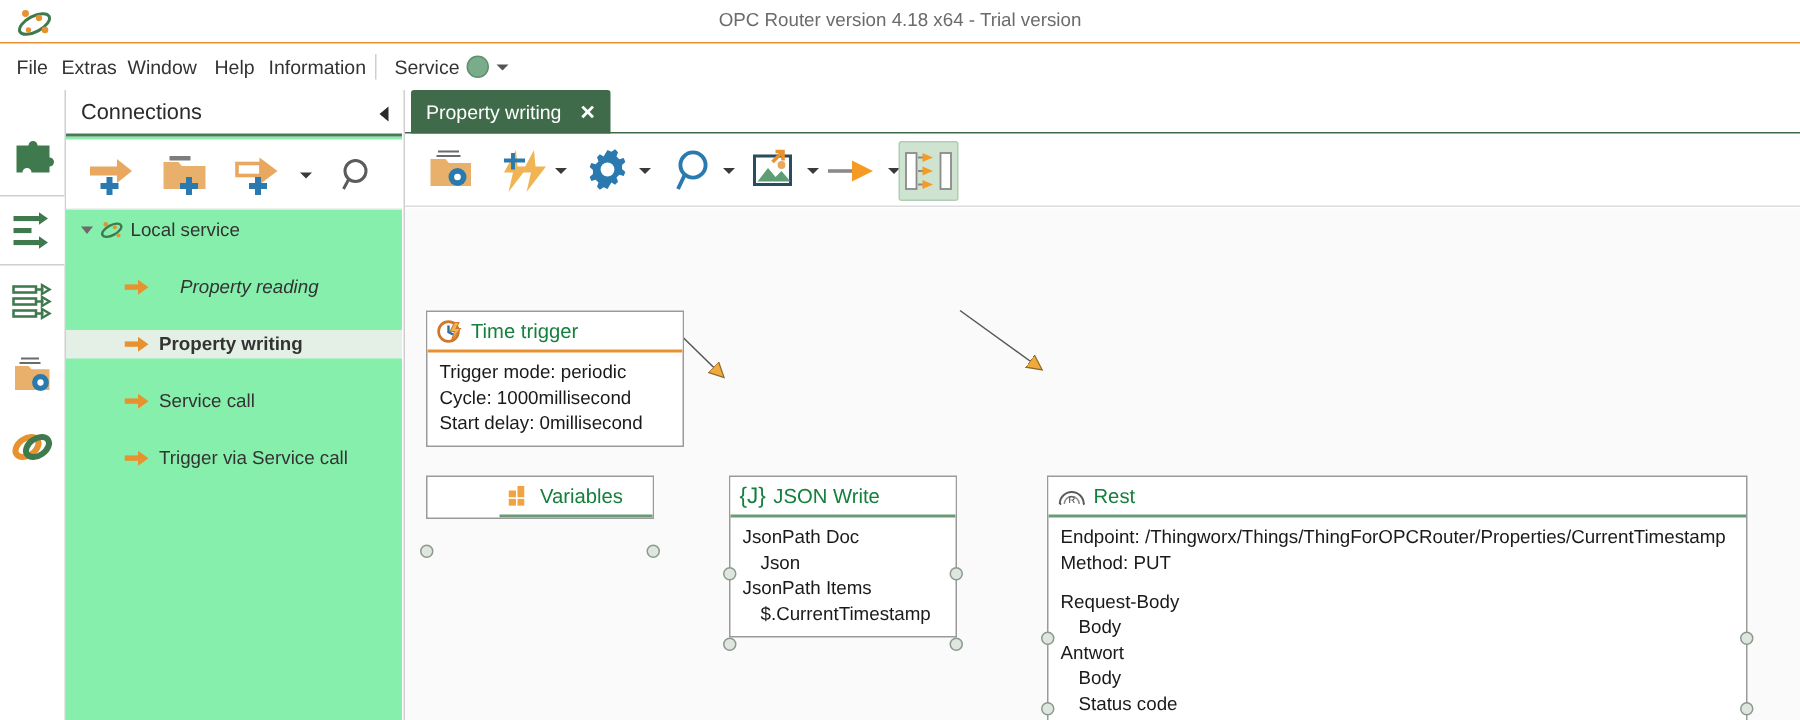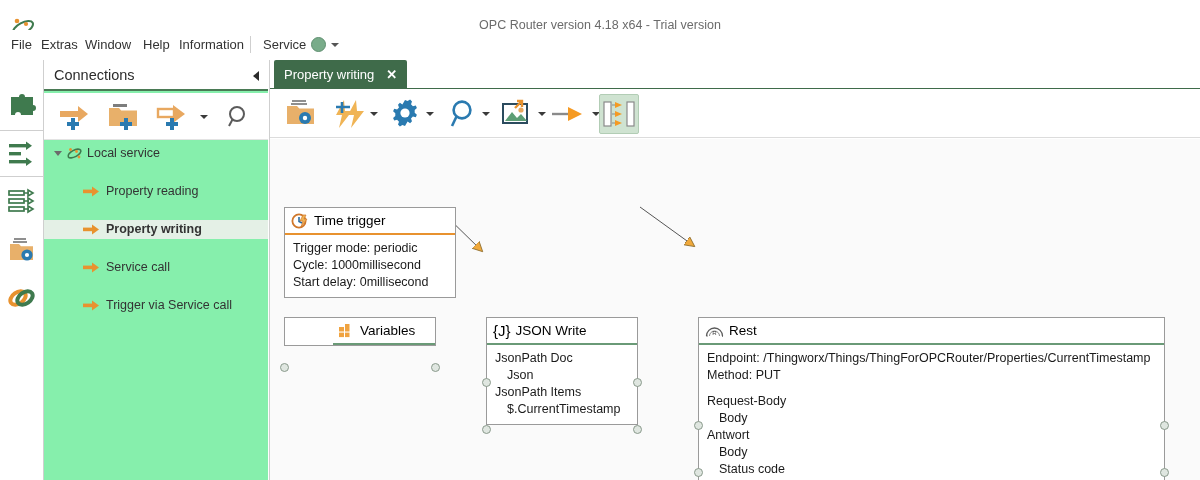--- a/index.html
+++ b/index.html
@@ -9,21 +9,21 @@
     overflow: hidden;
     background: #ffffff;
     font-family: "Liberation Sans", sans-serif;
     font-size: 13px;
     color: #333;
   }
   #app { position: relative; width: 1200px; height: 480px; background:#fff; }
 
   
   .titlebar {
-    position:absolute; left:0; top:12px; width:1200px; height:29px;
+    position:absolute; left:0; top:0; width:1200px; height:29px;
     background:#ffffff;
     border-bottom:1px solid #e8922f;
   }
   .title-text {
     position:absolute; left:0; top:6px; width:1200px; text-align:center;
     font-size:12.5px; color:#6b6b6b;
   }
   .app-logo { position:absolute; left:10px; top:3px; width:26px; height:24px; }
 
   
@@ -132,21 +132,21 @@
     background:#fafafa; overflow:hidden;
   }
 
   
   .node {
     position:absolute; background:#ffffff;
     border:1px solid #9a9a9a; font-size:12.5px; color:#1a1a1a;
   }
   .node-header {
     position:relative; height:27px; display:flex; align-items:center;
-    gap:5px; padding-left:6px; font-size:13.5px; color:#000000;
+    gap:5px; padding-left:6px; font-size:13.5px; color:#15803d;
     background:#ffffff;
   }
   .node-header.orange { border-bottom:2px solid #e8922f; }
   .node-header.green  { border-bottom:2px solid #6a9a77; }
   .node-body { padding:5px 8px 6px 8px; line-height:17px; }
   .node-body .row { white-space:nowrap; }
   .node-body .row.indent { padding-left:12px; }
   .node-body .gap { height:9px; }
 
   .port {
@@ -283,21 +283,21 @@
           <circle cx="13" cy="11" r="1.4" fill="#e8922f"></circle>
         </svg>
         <span class="tree-label" style="left:43px;">Local service</span>
       </div>
 
       <div class="tree-row" style="top:19px;">
         <svg style="position:absolute;left:39px;top:4px;" width="17" height="11" viewBox="0 0 17 11">
           <rect x="0" y="3.6" width="10" height="3.6" fill="#e8922f"></rect>
           <path d="M9 0.5l7 5-7 5z" fill="#e8922f"></path>
         </svg>
-        <span class="tree-label" style="left:62px;">Property reading</span>
+        <span class="tree-label" style="left:76px;font-style:italic;">Property reading</span>
       </div>
 
       <div class="tree-row selected" style="top:38px;">
         <svg style="position:absolute;left:39px;top:4px;" width="17" height="11" viewBox="0 0 17 11">
           <rect x="0" y="3.6" width="10" height="3.6" fill="#e8922f"></rect>
           <path d="M9 0.5l7 5-7 5z" fill="#e8922f"></path>
         </svg>
         <span class="tree-label" style="left:62px;">Property writing</span>
       </div>
 

